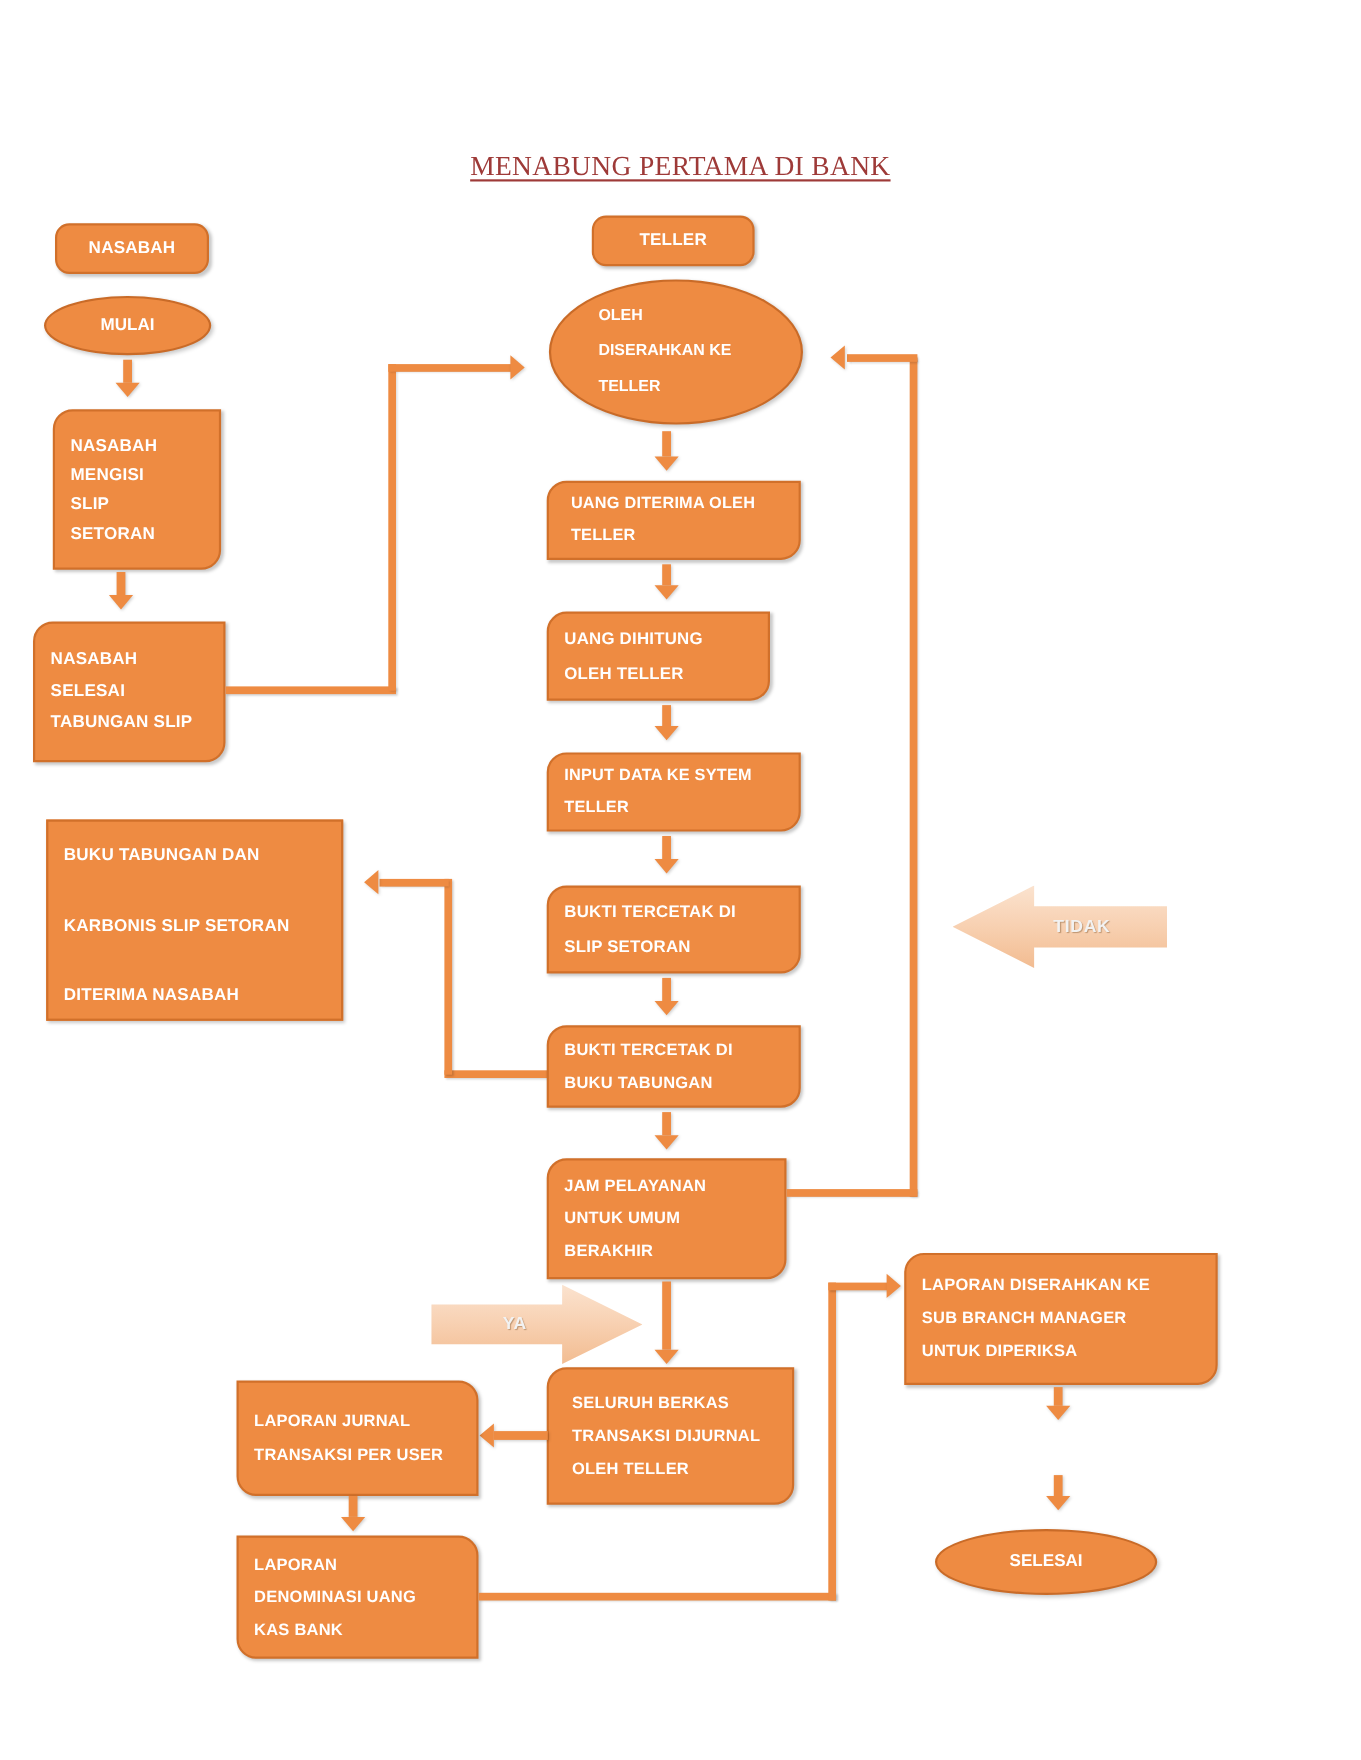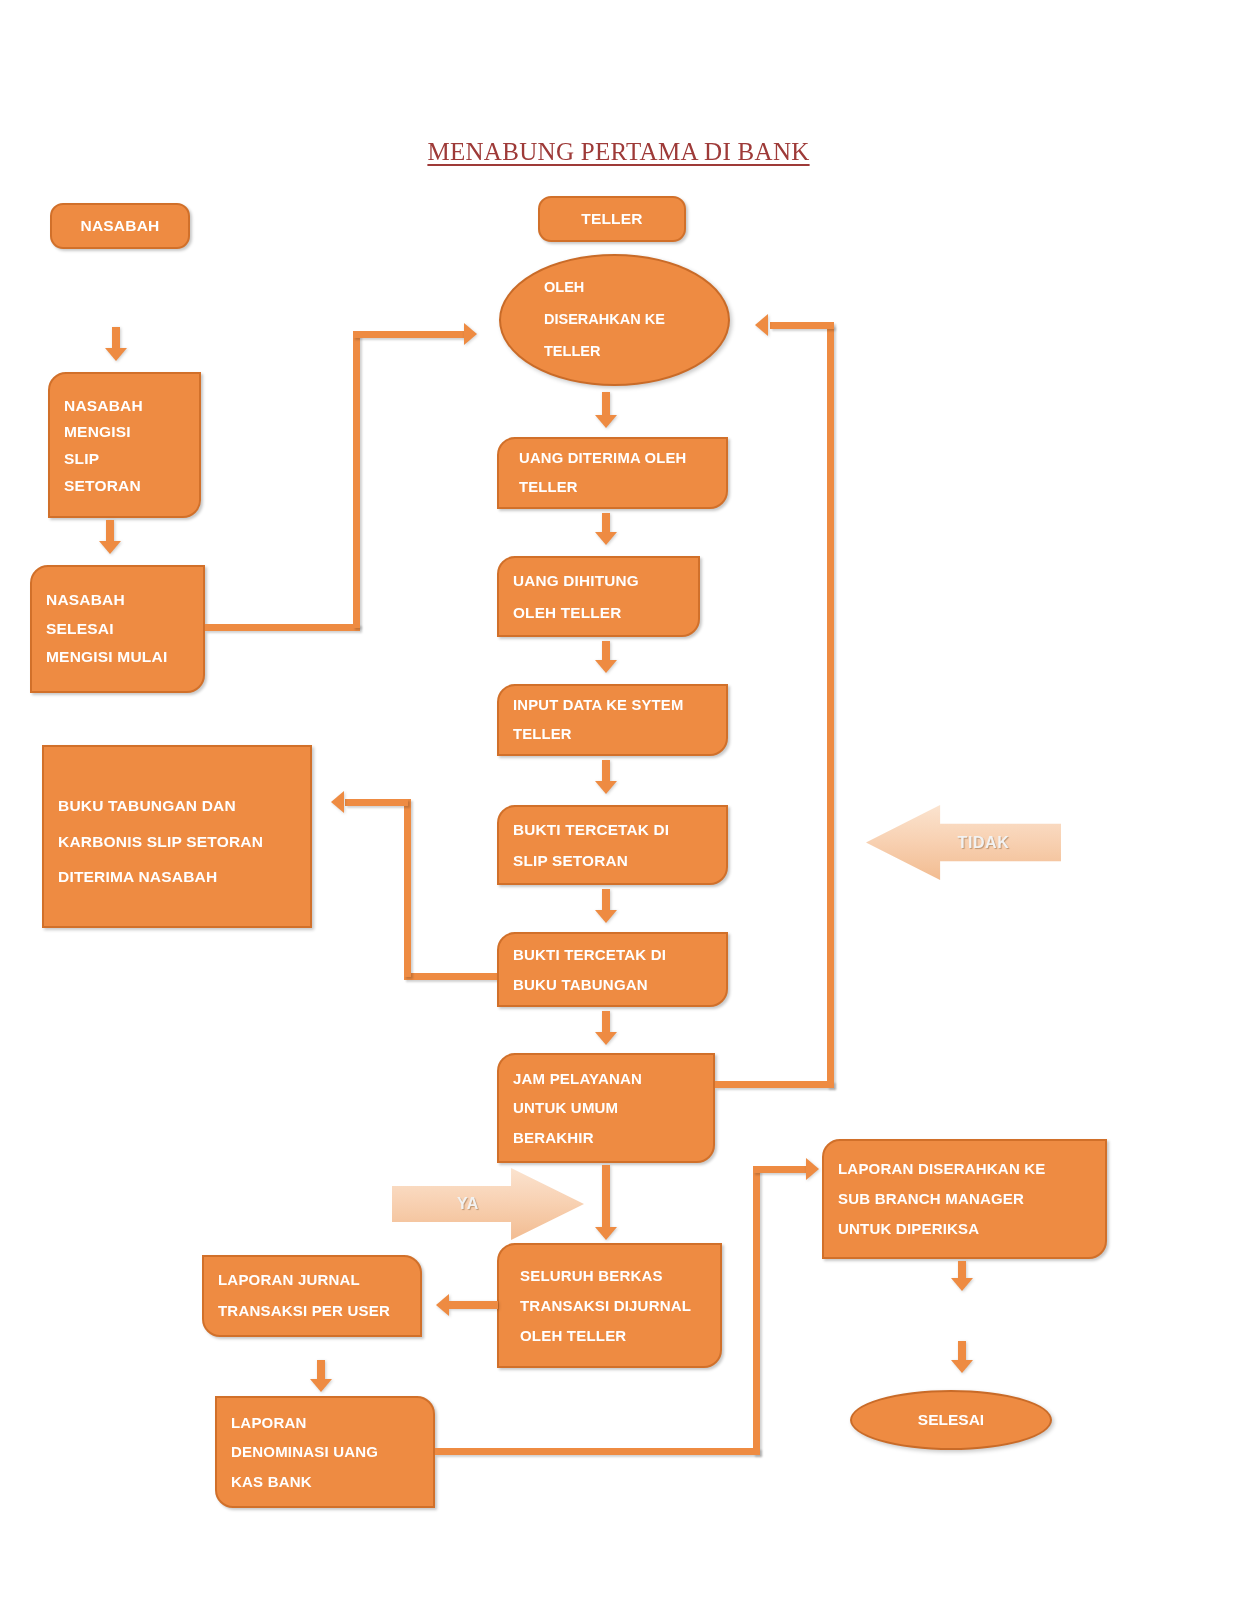--- a/index.html
+++ b/index.html
@@ -25,21 +25,21 @@
     font-weight:bold;
     font-size:15.5px;
     letter-spacing:.2px;
     box-shadow:2px 2px 3px rgba(0,0,0,.22);
     display:flex;flex-direction:column;justify-content:center;
     padding:6px 14px;
     line-height:1.95;
   }
   .node.center-h{align-items:center;text-align:center;justify-content:center;}
   .node.rounded{border-radius:13px;}
-  .node.square{border-radius:0;}
+  .node.square{border-radius:0;gap:28px;}
   
   .node.diag-a{border-radius:18px 0 18px 0;}
   
   .node.diag-b{border-radius:0 18px 0 18px;}
 
   .ellipse{
     position:absolute;box-sizing:border-box;
     background:#EE8B42;border:2px solid #C96B28;
     border-radius:50%;
     color:#fff;font-weight:bold;font-size:15.5px;
@@ -92,20 +92,23 @@
   <div class="title">MENABUNG PERTAMA DI BANK</div>
 
   <div class="node rounded center-h" style="left:50px;top:203px;width:140px;height:46px;line-height:1;">
     <span>NASABAH</span>
   </div>
 
   <div class="node rounded center-h" style="left:538px;top:196px;width:148px;height:46px;line-height:1;">
     <span>TELLER</span>
   </div>
 
+  <div class="ellipse center-h" style="left:40px;top:269px;width:152px;height:54px;line-height:1;">
+    <span>MULAI</span>
+  </div>
 
   <div class="varrow" style="left:105px;top:327px;">
     <i style="height:21px;"></i>
       <b></b>
   </div>
 
   <div class="node diag-a" style="left:48px;top:372px;width:153px;height:146px;line-height:1.72;padding-top:8px;">
     <span>NASABAH</span>
     <span>MENGISI</span>
     <span>SLIP</span>
@@ -113,21 +116,21 @@
   </div>
 
   <div class="varrow" style="left:99px;top:520px;">
     <i style="height:21px;"></i>
       <b></b>
   </div>
 
   <div class="node diag-a" style="left:30px;top:565px;width:175px;height:128px;line-height:1.85;">
     <span>NASABAH</span>
     <span>SELESAI</span>
-    <span>MENGISI MULAI</span>
+    <span>TABUNGAN SLIP</span>
   </div>
 
   <div class="ln h" style="left:205px;top:624px;width:155px;"></div>
   <div class="ln v" style="left:353px;top:331px;height:297px;"></div>
   <div class="ln h" style="left:353px;top:331px;width:113px;"></div>
   <div class="ahead right" style="left:464px;top:323px;"></div>
 
   <div class="node square" style="left:42px;top:745px;width:270px;height:183px;line-height:2.3;padding-top:16px;">
     <span>BUKU TABUNGAN DAN</span>
     <span>KARBONIS SLIP SETORAN</span>
@@ -228,21 +231,21 @@
 
   <div class="blockarrow right" style="left:392px;top:1168px;width:152px;height:72px;">
     <span>YA</span>
   </div>
 
   <div class="harrowL" style="left:436px;top:1294px;width:62px;">
     <b></b>
       <i></i>
   </div>
 
-  <div class="node diag-b" style="left:202px;top:1255px;width:220px;height:82px;line-height:2.05;font-size:15.0px;justify-content:center;">
+  <div class="node diag-b" style="left:215px;top:1255px;width:220px;height:105px;line-height:2.05;font-size:15.0px;justify-content:center;">
     <span>LAPORAN JURNAL</span>
     <span>TRANSAKSI PER USER</span>
   </div>
 
   <div class="varrow" style="left:310px;top:1360px;">
     <i style="height:19px;"></i>
       <b></b>
   </div>
 
   <div class="node diag-b" style="left:215px;top:1396px;width:220px;height:112px;line-height:1.95;font-size:15.0px;">

